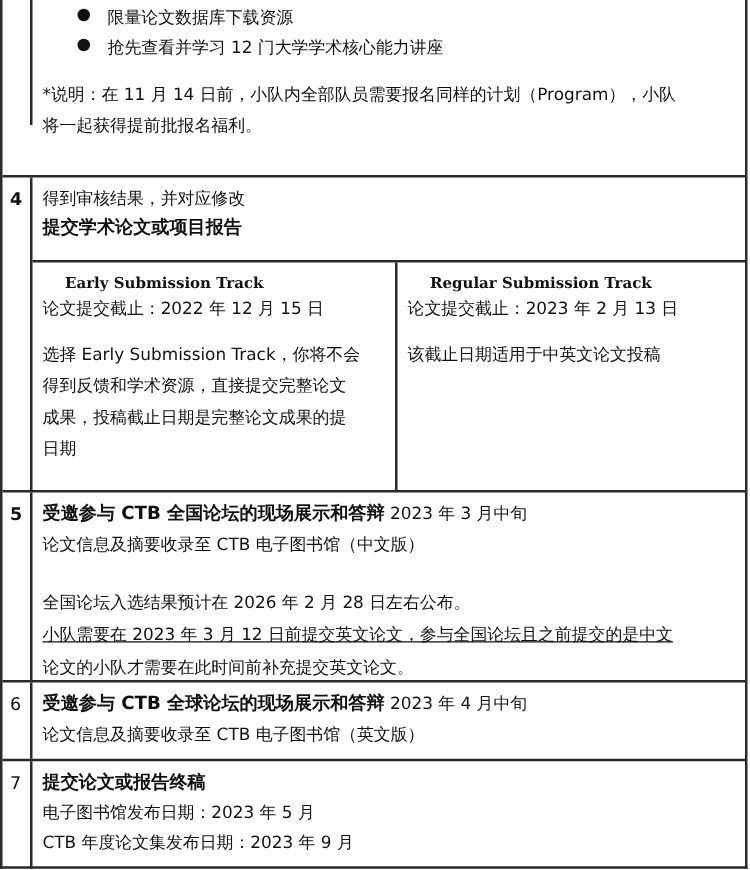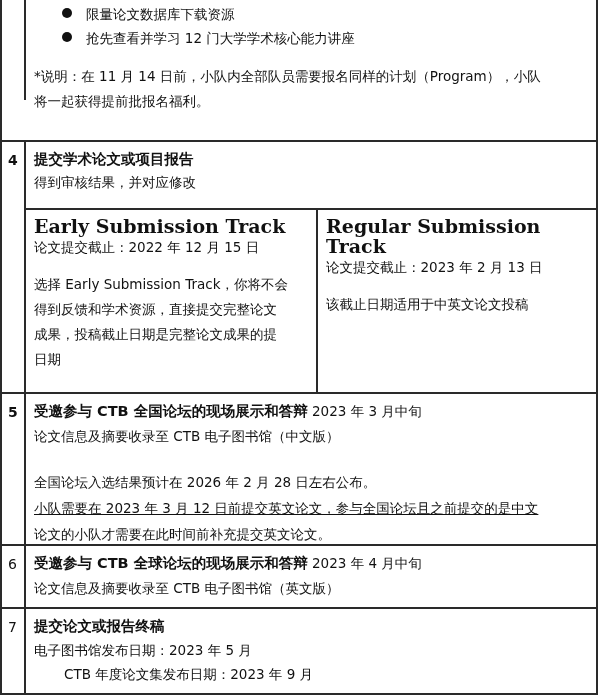--- a/index.html
+++ b/index.html
@@ -27,43 +27,43 @@
   .bold { font-weight: bold; font-size: 14.5px; }
   .bullet { padding-left: 28px; line-height: 24px; }
   .bullet .dot { display: inline-block; width: 10px; height: 10px; border-radius: 50%; background: #111; margin-right: 14px; vertical-align: 1px; }
   .gap { height: 14px; }
   .sub {
     position: absolute; top: 0; bottom: 0; box-sizing: border-box; padding: 6px 8px;
   }
   .sub-left { left: 0; width: 292px; border-right: 2px solid #2a2a2a; }
   .sub-right { left: 292px; right: 5px; }
   .sub-wrap { position: absolute; left: 24px; right: 0; top: 66px; bottom: 0; border-top: 2px solid #2a2a2a; }
-  .track-title { font-family: "DejaVu Serif", serif; font-weight: bold; font-size: 19px; line-height: 20px; }
+  .track-title { font-family: "DejaVu Serif", serif; font-weight: bold; font-size: 12px; line-height: 20px; margin-left: 18px; }
 </style>
 </head>
 <body>
 
 <div class="tbl">
 
   <div class="row" style="top:0; height:100px;">
     <div class="num"></div>
     <div class="cell" style="padding-top:2px;">
       <div class="bullet"><span class="dot"></span><span>限量论文数据库下载资源</span></div>
       <div class="bullet"><span class="dot"></span><span>抢先查看并学习 12 门大学学术核心能力讲座</span></div>
       <div class="gap"></div>
       <div class="line" style="line-height:25px;">*说明：在 11 月 14 日前，小队内全部队员需要报名同样的计划（Program），小队</div>
       <div class="line" style="line-height:25px;">将一起获得提前批报名福利。</div>
     </div>
   </div>
 
   <div class="row bt" style="top:140px; height:252px;">
     <div class="num">4</div>
     <div class="cell" style="bottom:auto; height:66px; padding-top:6px;">
+      <div class="line">得到审核结果，并对应修改</div>
       <div class="line bold">提交学术论文或项目报告</div>
-      <div class="line">得到审核结果，并对应修改</div>
     </div>
     <div class="sub-wrap">
       <div class="sub sub-left">
         <div class="track-title">Early Submission Track</div>
         <div class="line" style="line-height:22px;">论文提交截止：2022 年 12 月 15 日</div>
         <div style="height:14px"></div>
         <div class="line" style="line-height:25px;">选择 Early Submission Track，你将不会</div>
         <div class="line" style="line-height:25px;">得到反馈和学术资源，直接提交完整论文</div>
         <div class="line" style="line-height:25px;">成果，投稿截止日期是完整论文成果的提</div>
         <div class="line" style="line-height:25px;">日期</div>
@@ -95,17 +95,17 @@
       <div class="line"><span class="bold">受邀参与 CTB 全球论坛的现场展示和答辩</span><span> 2023 年 4 月中旬</span></div>
       <div class="line" style="line-height:26px;">论文信息及摘要收录至 CTB 电子图书馆（英文版）</div>
     </div>
   </div>
 
   <div class="row bt" style="top:607px; height:88px;">
     <div class="num light">7</div>
     <div class="cell">
       <div class="line bold">提交论文或报告终稿</div>
       <div class="line" style="line-height:24px;">电子图书馆发布日期：2023 年 5 月</div>
-      <div class="line" style="line-height:24px;margin-left:30px;">CTB 年度论文集发布日期：2023 年 9 月</div>
+      <div class="line" style="line-height:24px;">CTB 年度论文集发布日期：2023 年 9 月</div>
     </div>
   </div>
 
 </div>
 
 </body></html>

